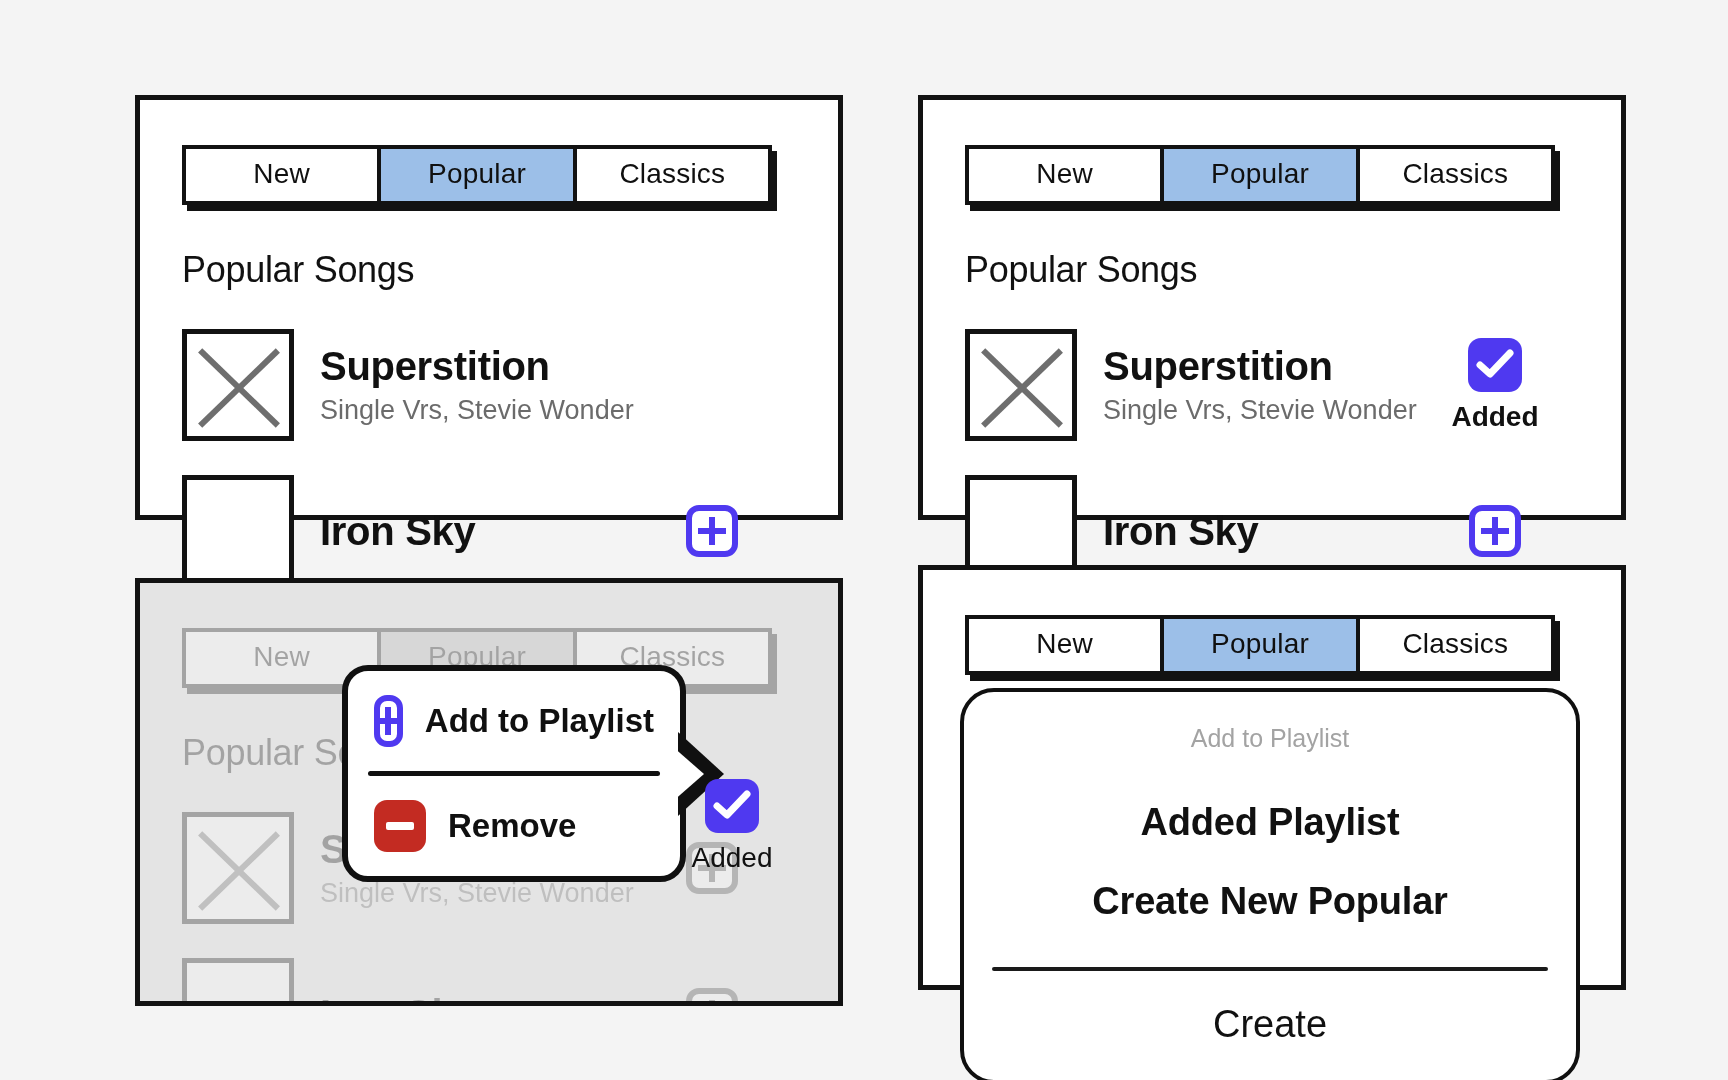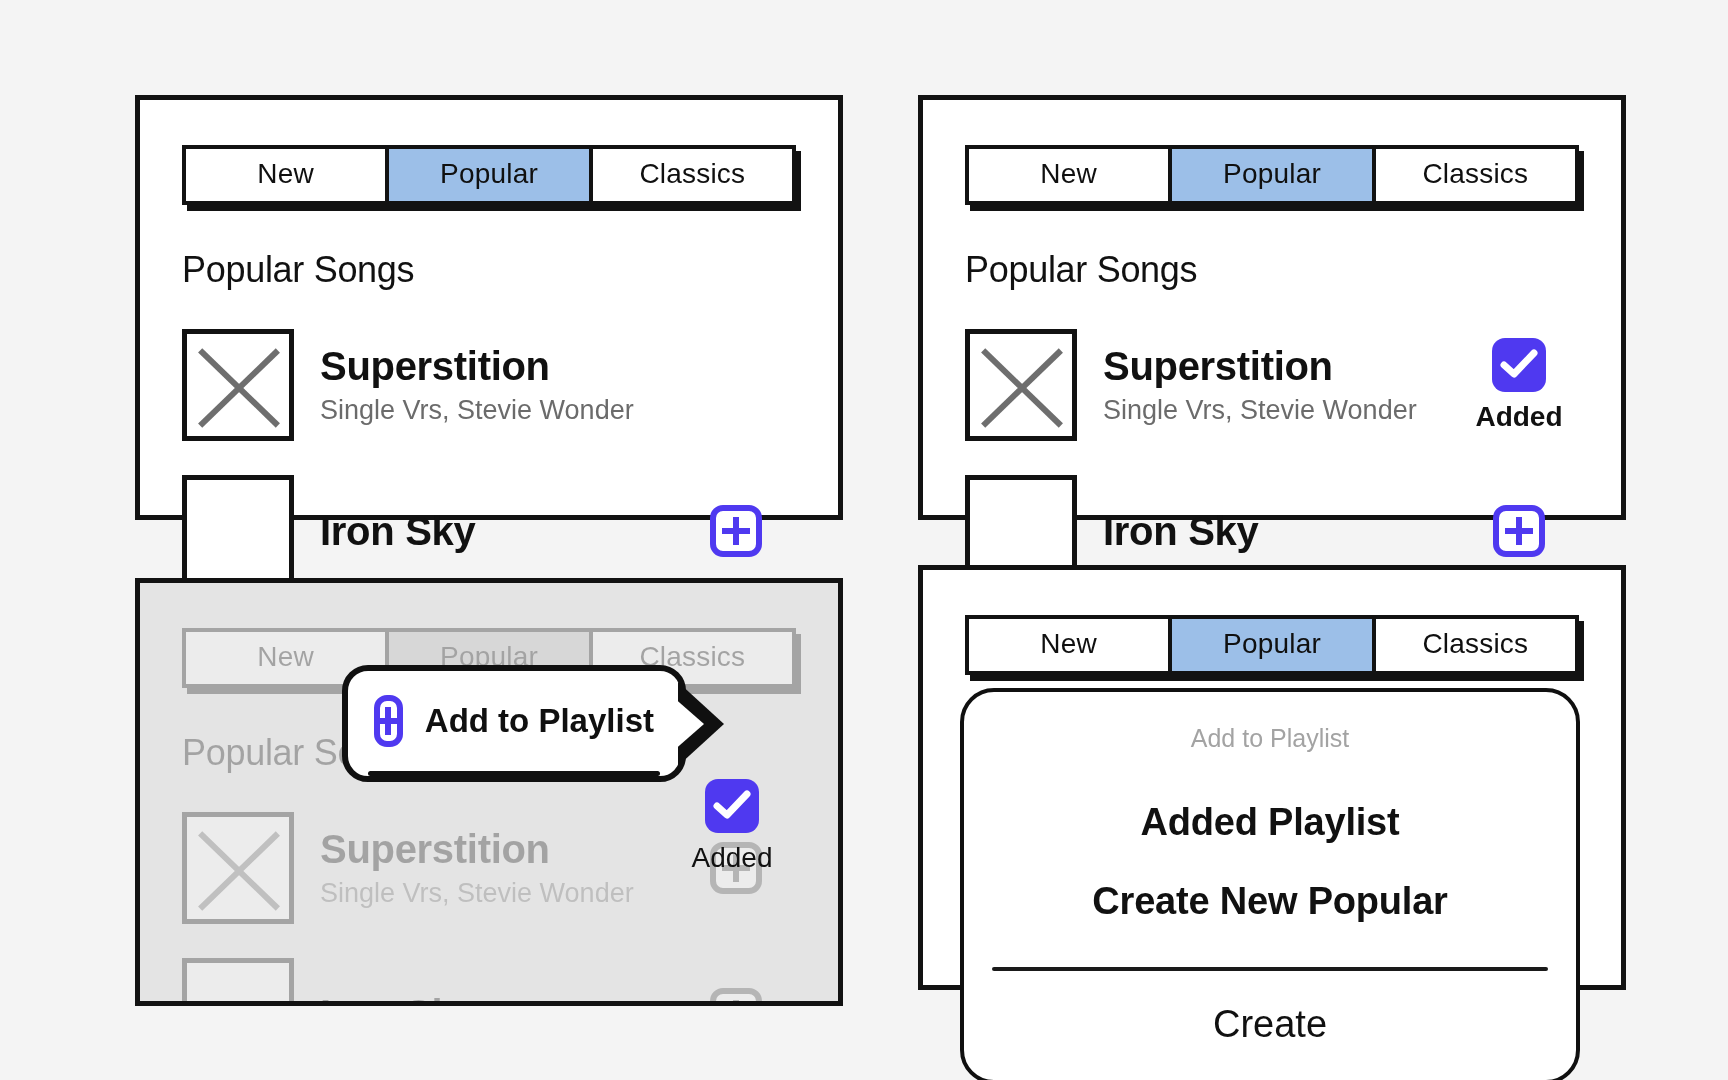--- a/index.html
+++ b/index.html
@@ -156,21 +156,21 @@
     background: #ffffff;
     border-radius: 2px;
     left: 50%; top: 50%;
     transform: translate(-50%,-50%);
   }
 
   
   #panel-add   { left: 135px;  top: 95px;  width: 708px; height: 425px; }
   #panel-added { left: 918px;  top: 95px;  width: 708px; height: 425px; }
 
-  .panel-inner { padding: 45px 42px 0 42px; }
+  .panel-inner { padding: 45px 66px 0 42px; }
   .tabs-wrap { margin-bottom: 44px; }
   .rows-wrap { margin-top: 38px; }
   .row-gap   { height: 34px; }
 
   
   #panel-menu {
     left: 135px; top: 578px; width: 708px; height: 428px;
     background: #e4e4e4;
     overflow: hidden;
   }
@@ -412,20 +412,24 @@
       </div>
       <div class="action-label">Added</div>
     </div>
 
     <div class="popover">
       <div class="pop-item">
         <div class="ico-plus"></div>
         <div class="pop-label">Add to Playlist</div>
       </div>
       <div class="pop-divider"></div>
+      <div class="pop-item">
+        <div class="ico-minus"></div>
+        <div class="pop-label">Remove</div>
+      </div>
       <div class="pop-tail"></div>
     </div>
 
   </div>
 
   <div class="panel" id="panel-sheet">
     <div class="panel-inner">
       <div class="tabs-wrap">
         <div class="segmented">
           <div class="seg-item">New</div>

